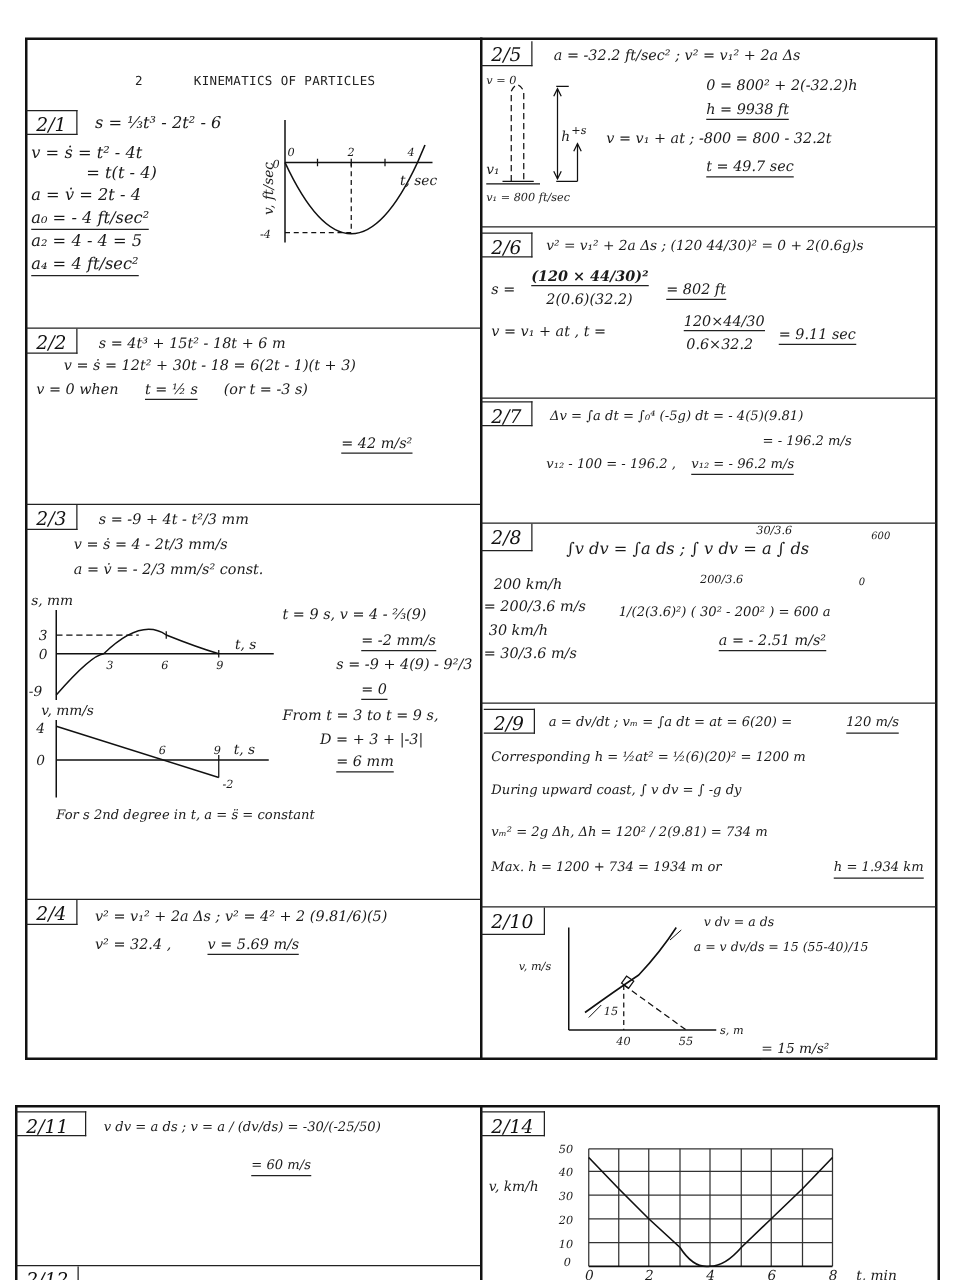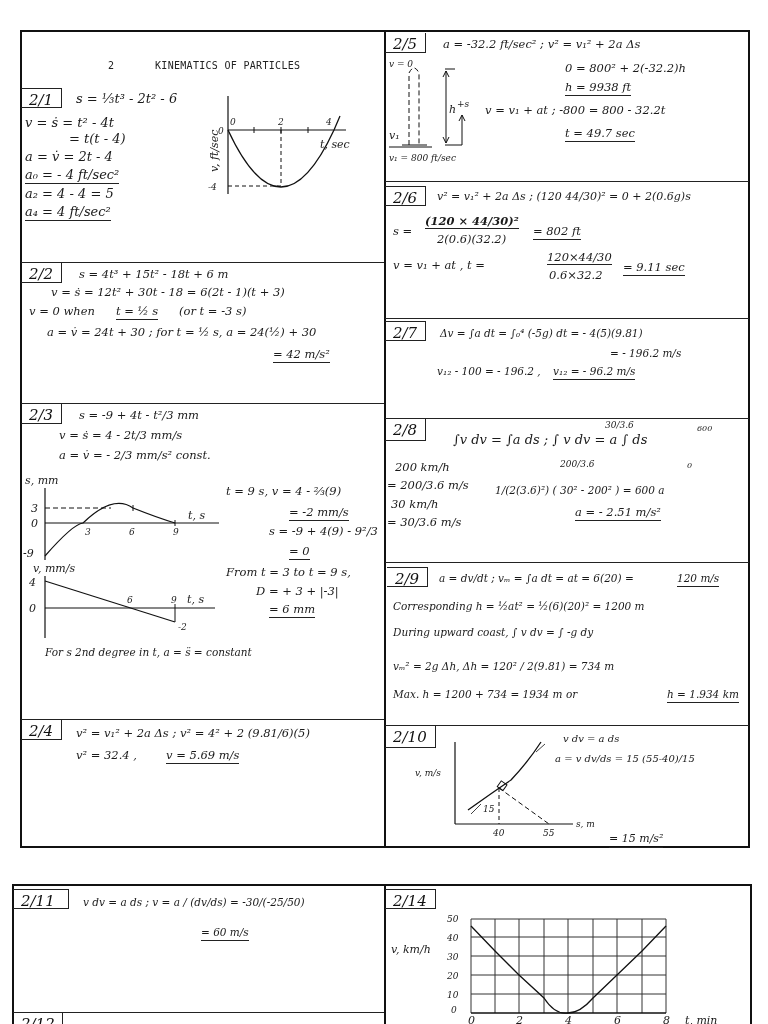--- a/index.html
+++ b/index.html
@@ -72,21 +72,20 @@
   </svg>
 </div>
 
 <div class="cell" style="left:21px; top:263px; width:363px; height:140px;">
   <div class="tag" style="left:0; top:0;">2/2</div>
   <div class="t hw" style="left:58px; top:4px;">s = 4t³ + 15t² - 18t + 6   m</div>
   <div class="t hw" style="left:30px; top:22px;">v = ṡ = 12t² + 30t - 18  = 6(2t - 1)(t + 3)</div>
   <div class="t hw" style="left:8px; top:41px;">v = 0   when</div>
   <div class="t hw ul" style="left:95px; top:41px;">t = ½ s</div>
   <div class="t hw" style="left:158px; top:41px;">(or  t = -3 s)</div>
-  <div class="t hw" style="left:26px; top:62px;">a = v̇ = 24t + 30 ;  for t = ½ s,   a = 24(½) + 30</div>
   <div class="t hw ul" style="left:252px; top:84px;">= 42 m/s²</div>
 </div>
 
 <div class="cell" style="left:21px; top:404px; width:363px; height:315px;">
   <div class="tag" style="left:0; top:0;text-align:right;">2/3</div>
   <div class="t hw" style="left:58px; top:4px;">s = -9 + 4t - t²/3    mm</div>
   <div class="t hw" style="left:38px; top:24px;">v = ṡ = 4 - 2t/3    mm/s</div>
   <div class="t hw" style="left:38px; top:44px;">a = v̇ = - 2/3 mm/s²  const.</div>
 
   <svg width="200" height="90" style="position:absolute; left:2px; top:70px;">

